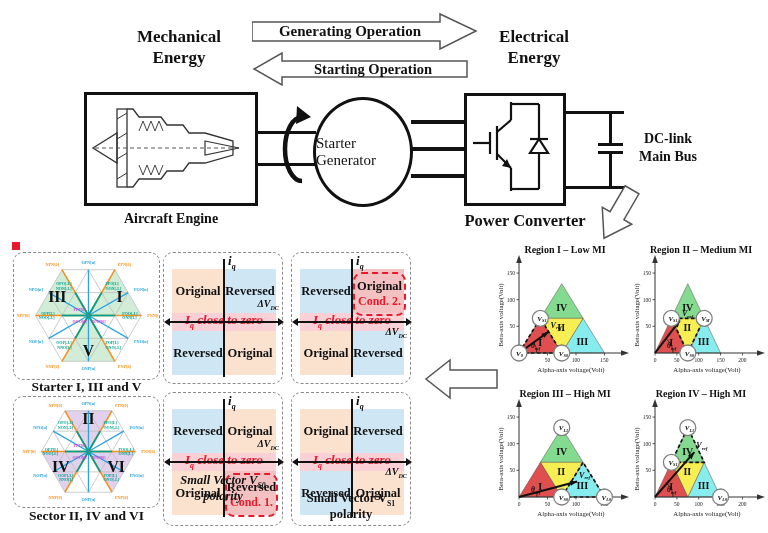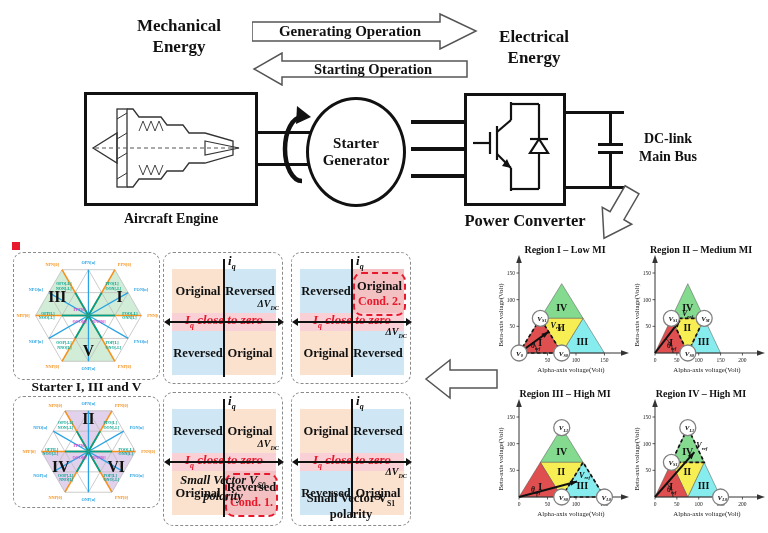--- a/index.html
+++ b/index.html
@@ -22,21 +22,21 @@
   .condbox{position:absolute;border:2px dashed #e8192c;border-radius:9px;box-sizing:border-box;
            display:flex;flex-direction:column;align-items:center;justify-content:center;}
   .qcap{position:absolute;left:0;right:0;text-align:center;font-weight:bold;font-size:12.5px;}
   sub{font-size:.62em;}
 </style>
 </head>
 <body>
 
 <div id="fig">
 
-  <div class="txt" style="left:118px;top:15px;width:122px;font-size:17px">
+  <div class="txt" style="left:118px;top:26px;width:122px;font-size:17px">
     <div>Mechanical</div>
     <div>Energy</div>
   </div>
 
   <div style="position:absolute;left:252px;top:52px;width:216px;height:34px">
     <svg width="216" height="34">
       <polygon points="215,9 30,9 30,1 2,17 30,33 30,25 215,25" fill="#fff" stroke="#555" stroke-width="1.5"></polygon>
     </svg>
     <div class="arrowtext" style="font-size:14.5px;padding:0 4px 0 30px">Starting Operation</div>
   </div>
@@ -72,23 +72,23 @@
 
   <div class="wire" style="left:256px;top:131px;width:60px;height:3px"></div>
   <div class="wire" style="left:256px;top:163px;width:60px;height:3px"></div>
   <div style="position:absolute;left:266px;top:103px">
     <svg width="46" height="92" viewBox="0 0 46 92">
       <path d="M36 14 A 17 32 0 1 0 36 78" fill="none" stroke="#111" stroke-width="4.5"></path>
       <polygon points="31,3 45,14 30,21" fill="#111"></polygon>
     </svg>
   </div>
 
-  <div style="position:absolute;left:306px;top:97px;width:100px;height:110px;border:3px solid #111;border-radius:50%;
-              box-sizing:border-box;display:flex;flex-direction:column;align-items:center;justify-content:center;
-              font-weight:bold;font-size:15px;background:#fff">
+  <div style="position:absolute;left:313px;top:97px;width:100px;height:110px;border:3px solid #111;border-radius:50%;
+              box-sizing:border-box;display:flex;flex-direction:column;align-items:flex-start;justify-content:center;
+              font-weight:normal;font-size:15px;background:#fff">
     <span>Starter</span>
     <span>Generator</span>
   </div>
 
   <div class="wire" style="left:411px;top:120px;width:55px;height:3.5px"></div>
   <div class="wire" style="left:411px;top:147px;width:55px;height:3.5px"></div>
   <div class="wire" style="left:411px;top:174px;width:55px;height:3.5px"></div>
 
   <div style="position:absolute;left:464px;top:93px;width:102px;height:113px;border:3.5px solid #111;box-sizing:border-box">
     <svg width="94" height="100" viewBox="0 0 94 100">
@@ -254,20 +254,21 @@
         <text x="60.639999999999986" y="80.60430040425794" font-size="4.1" fill="#00a08c" text-anchor="end" font-family="&quot;Liberation Serif&quot;,serif" font-weight="bold" dn="small-vector-label"><tspan x="60.639999999999986">OOP[-L]</tspan><tspan x="60.639999999999986" dy="4.8">NNO[L]</tspan></text>
         <text x="91.36" y="80.60430040425796" font-size="4.1" fill="#00a08c" text-anchor="start" font-family="&quot;Liberation Serif&quot;,serif" font-weight="bold" dn="small-vector-label"><tspan x="91.36">POP[L]</tspan><tspan x="91.36" dy="4.8">ONO[-L]</tspan></text>
         <text x="73" y="50" font-size="4.1" fill="#cc3fcc" text-anchor="end" font-family="&quot;Liberation Serif&quot;,serif" font-weight="bold" dn="zero-vector-label">PPP[0]</text>
         <text x="74" y="63" font-size="4.1" fill="#cc3fcc" text-anchor="end" font-family="&quot;Liberation Serif&quot;,serif" font-weight="bold" dn="zero-vector-label">OOO[0]</text>
         <text x="80" y="63" font-size="4.1" fill="#cc3fcc" text-anchor="start" font-family="&quot;Liberation Serif&quot;,serif" font-weight="bold" dn="zero-vector-label">NNN[0]</text>
         <text x="76" y="27.36" font-size="16" fill="#111" text-anchor="middle" font-family="&quot;Liberation Serif&quot;,serif" font-weight="bold" dn="sector-roman-label">II</text>
         <text x="47.73293082047593" y="76.32000000000001" font-size="16" fill="#111" text-anchor="middle" font-family="&quot;Liberation Serif&quot;,serif" font-weight="bold" dn="sector-roman-label">IV</text>
         <text x="104.26706917952407" y="76.32000000000002" font-size="16" fill="#111" text-anchor="middle" font-family="&quot;Liberation Serif&quot;,serif" font-weight="bold" dn="sector-roman-label">VI</text>
       </svg>
   </div>
+  <div class="txt" style="left:13px;top:508px;width:147px;font-size:13.5px">Sector II, IV and VI</div>
 
   <div class="dbox quadbox" id="quad-0" style="left:163px;top:252px;width:120px;height:132px">
       <div class="qwrap">
         <div class="q" style="left: 8px; top: 16px; width: 52px; height: 53px; background: rgb(251, 226, 207);"></div>
         <div class="q" style="left: 60px; top: 16px; width: 52px; height: 53px; background: rgb(207, 231, 244);"></div>
         <div class="q" style="left: 8px; top: 69px; width: 52px; height: 53px; background: rgb(207, 231, 244);"></div>
         <div class="q" style="left: 60px; top: 69px; width: 52px; height: 53px; background: rgb(251, 226, 207);"></div>
         <div class="band" style="left: 8px; top: 60px; width: 104px; height: 18px; background: rgb(248, 208, 214);"></div>
         <div class="bandtext" style="left: 2px; width: 116px; top: 59px; color: rgb(232, 25, 44);"><i>I<sub>q</sub></i> close to zero</div>
         <div class="qlab" style="left: 6px; top: 31px; width: 56px;">Original</div>

